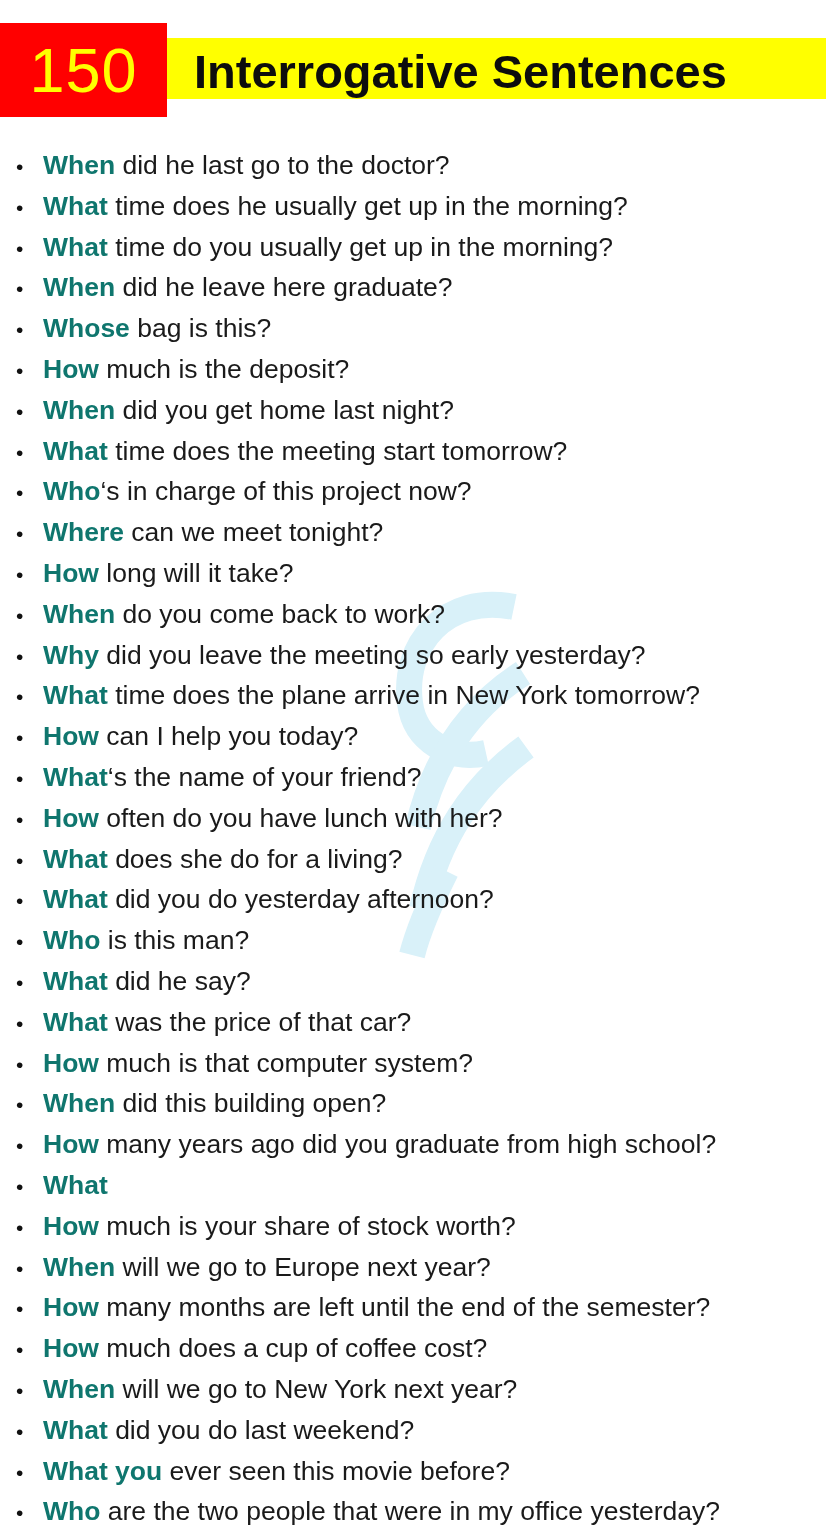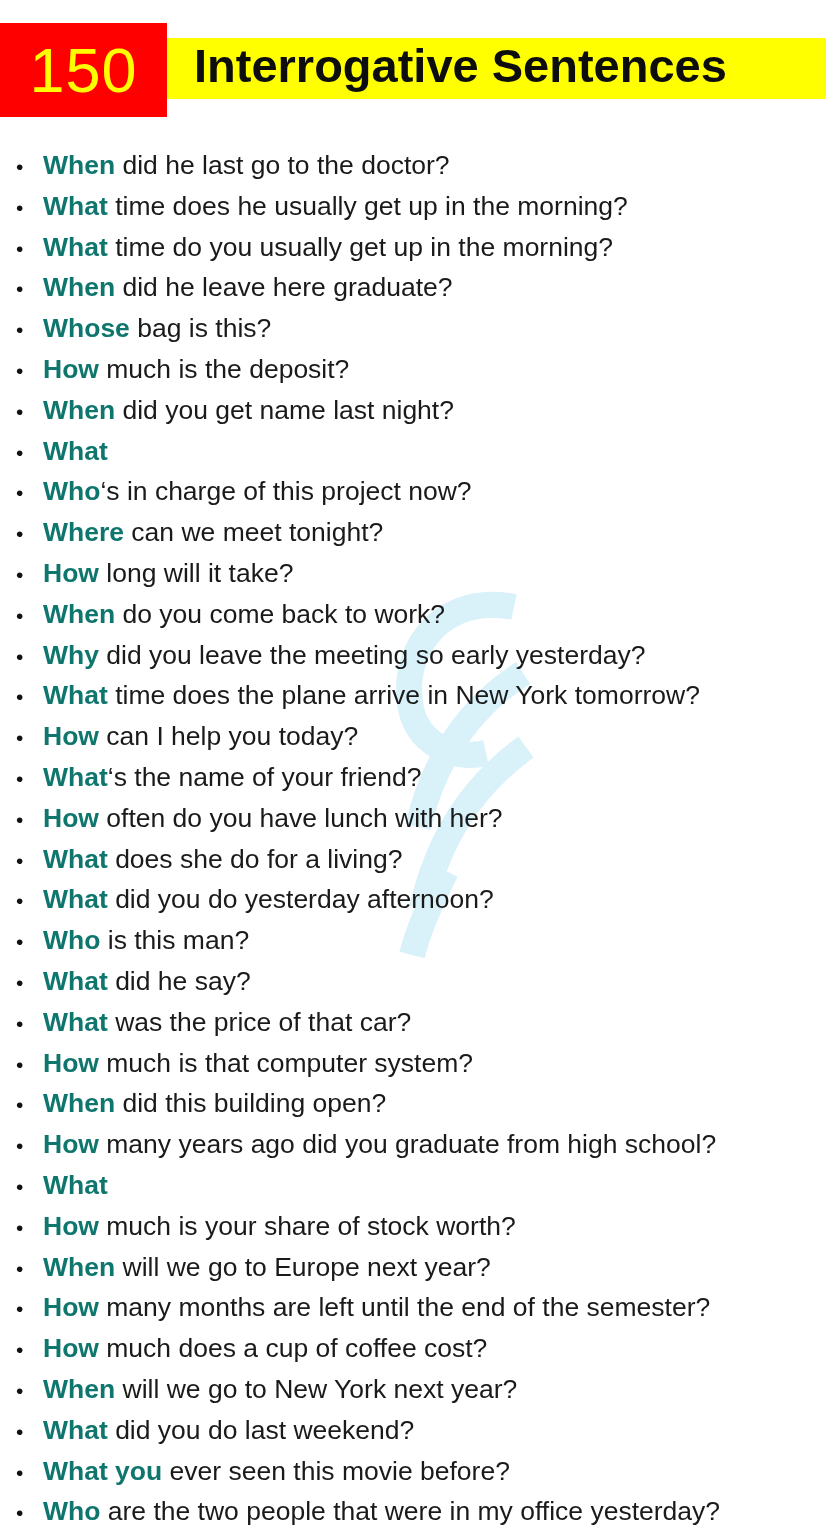--- a/index.html
+++ b/index.html
@@ -10,21 +10,21 @@
   .badge {
     position: absolute; left: 0; top: 23px; width: 167px; height: 94px;
     background: #ff0000; display: flex; align-items: center; justify-content: center;
     z-index: 2;
   }
   .badge-num {
     color: #ffff00; font-weight: 400; font-size: 63px; letter-spacing: 1px;
   }
   .title-band {
     position: absolute; left: 167px; top: 38px; width: 659px; height: 61px;
-    background: #ffff00; display: flex; align-items: flex-start;
+    background: #ffff00; display: flex; align-items: flex-end;
     z-index: 1;
   }
   .title-text {
     color: #0d0d0d; font-weight: 700; font-size: 47px; padding-left: 27px;
     letter-spacing: 0px; white-space: nowrap;
   }
 
   
   .watermark {
     position: absolute; left: 318px; top: 575px; width: 230px; height: 390px;
@@ -99,26 +99,27 @@
 
   <li>
     <span class="bullet">•</span>
     <span class="q-word">How</span>
       <span class="q-rest"> much is the deposit?</span>
   </li>
 
   <li>
     <span class="bullet">•</span>
     <span class="q-word">When</span>
-      <span class="q-rest"> did you get name last night?</span>
-  </li>
-
-  <li>
-    <span class="bullet">•</span>
-    <span class="q-word">What</span>
+      <span class="q-rest"> did you get home last night?</span>
+  </li>
+
+  <li>
+    <span class="bullet">•</span>
+    <span class="q-word">What</span>
+      <span class="q-rest"> time does the meeting start tomorrow?</span>
   </li>
 
   <li>
     <span class="bullet">•</span>
     <span class="q-word">Who</span>
       <span class="q-rest">‘s in charge of this project now?</span>
   </li>
 
   <li>
     <span class="bullet">•</span>

